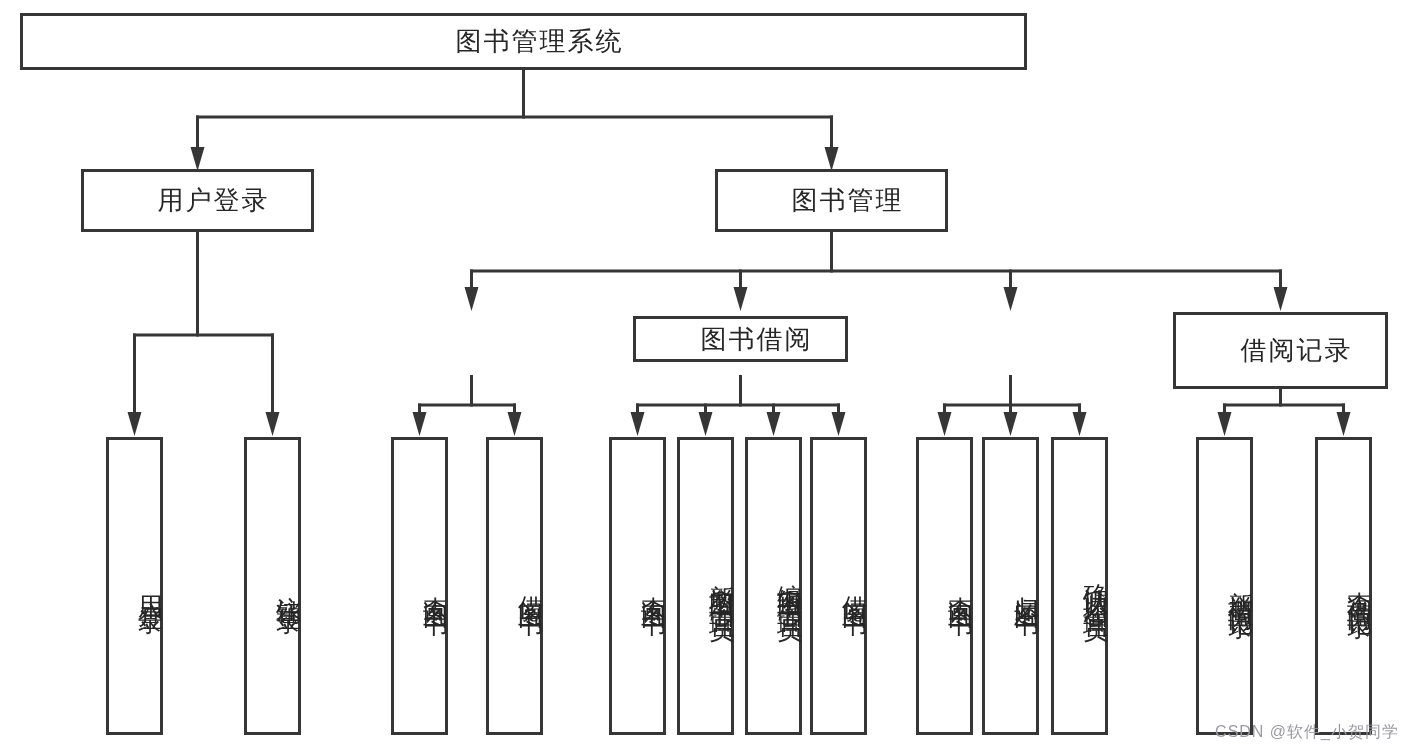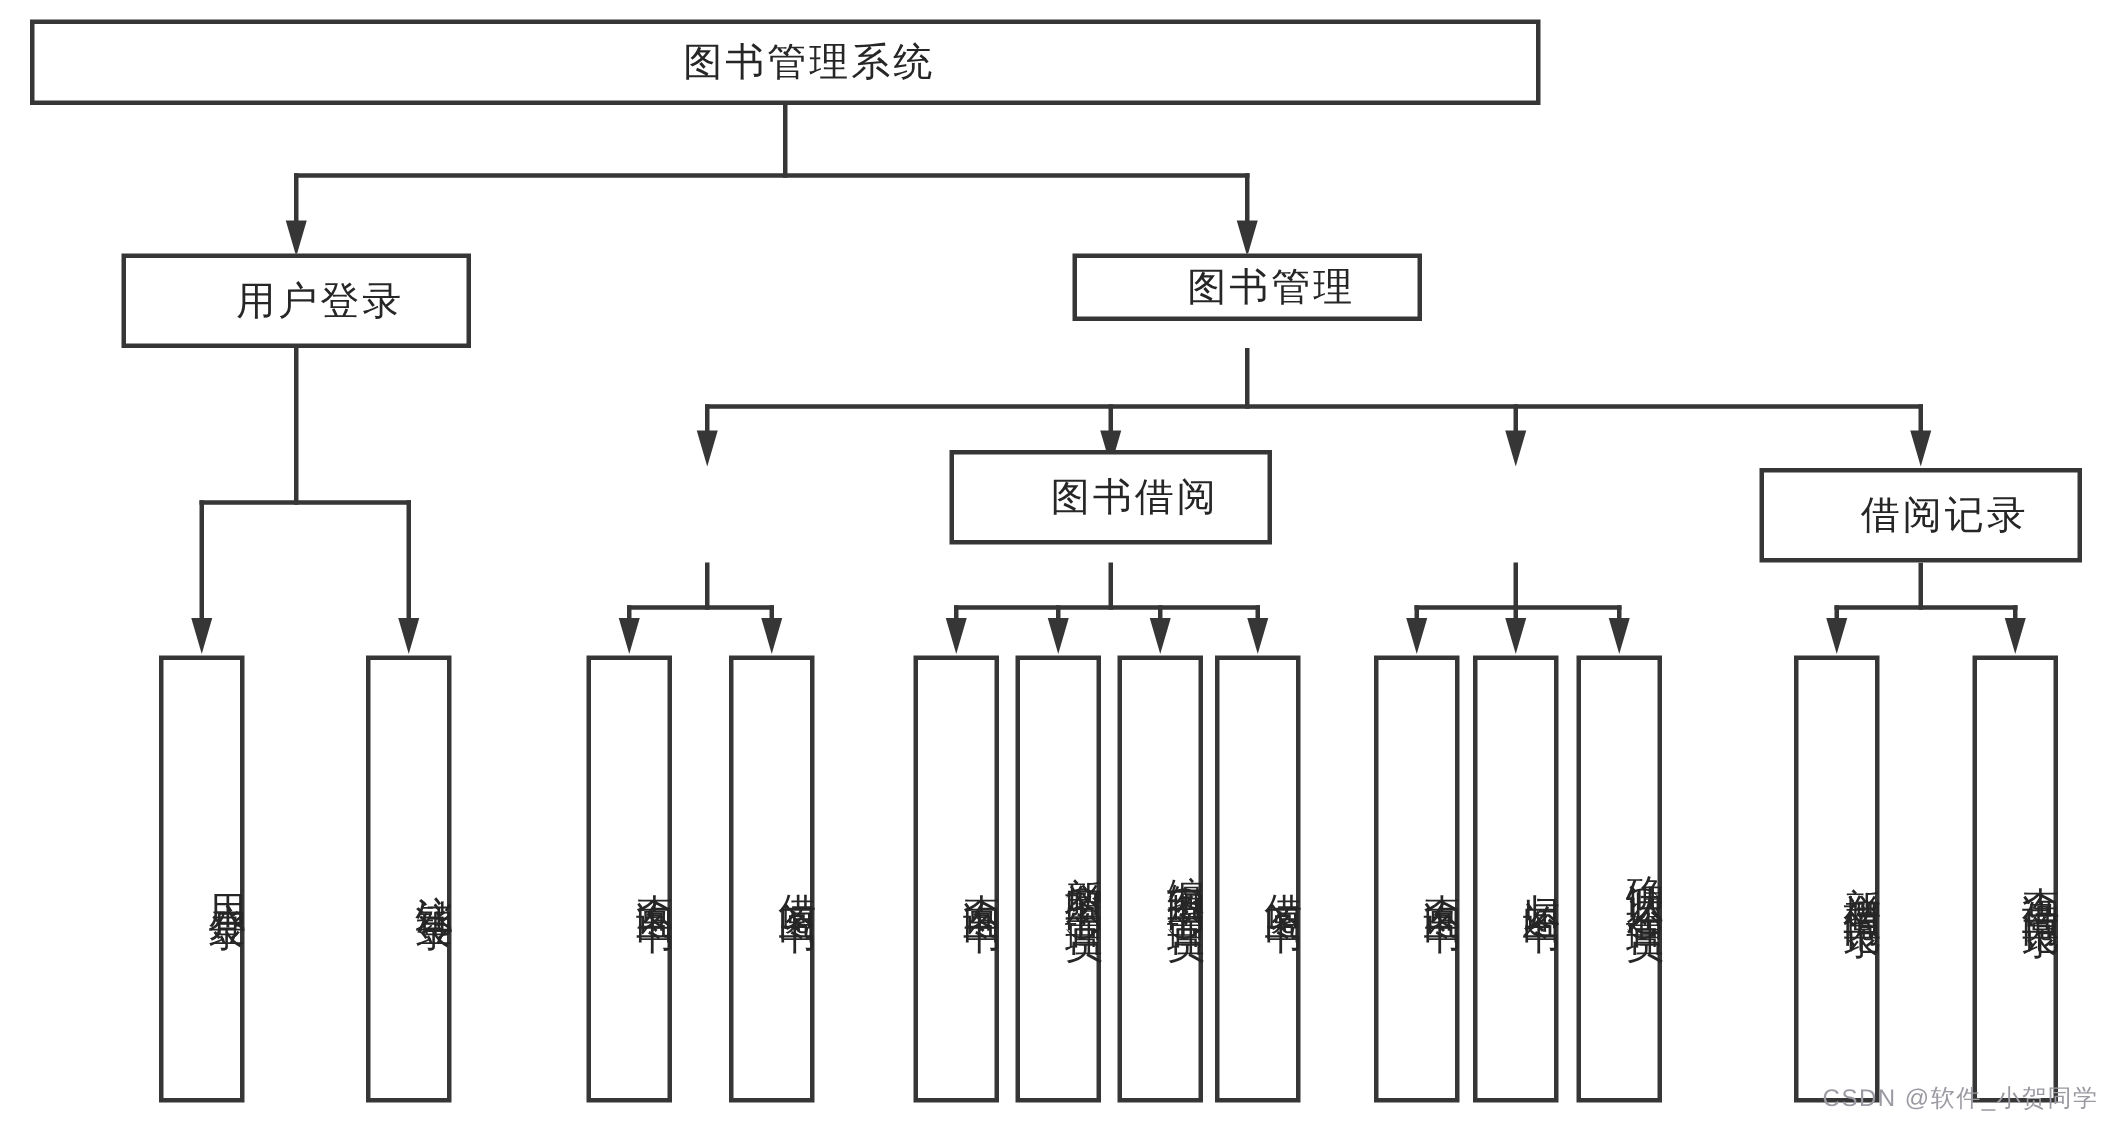--- a/index.html
+++ b/index.html
@@ -126,24 +126,24 @@
       <line x1="1224.5" y1="403.5" x2="1224.5" y2="416"></line>
       <polygon points="1217.5,412 1231.5,412 1224.5,436"></polygon>
       <line x1="1343.5" y1="403.5" x2="1343.5" y2="416"></line>
       <polygon points="1336.5,412 1350.5,412 1343.5,436"></polygon>
     </g>
   </svg>
 
   <div class="node hnode" style="left:20px; top:13px; width:1007px; height:57px">图书管理系统</div>
 
   <div class="node hnode" style="left:81px; top:169px; width:233px; height:63px">用户登录</div>
-  <div class="node hnode" style="left:715px; top:169px; width:233px; height:45px">图书管理</div>
+  <div class="node hnode" style="left:715px; top:169px; width:233px; height:63px">图书管理</div>
 
-  <div class="node hnode" style="left:633px; top:300px; width:215px; height:63px">图书借阅</div>
-  <div class="node hnode" style="left:1173px; top:312px; width:215px; height:63px">借阅记录</div>
+  <div class="node hnode" style="left:633px; top:316px; width:215px; height:46px">图书借阅</div>
+  <div class="node hnode" style="left:1173px; top:312px; width:215px; height:77px">借阅记录</div>
 
   <div class="node vnode" style="left:106px; top:437px; width:57px; height:298px">用户登录</div>
   <div class="node vnode" style="left:244px; top:437px; width:57px; height:298px">注销登录</div>
 
   <div class="node vnode" style="left:391px; top:437px; width:57px; height:298px">查询图书</div>
   <div class="node vnode" style="left:486px; top:437px; width:57px; height:298px">借阅图书</div>
 
   <div class="node vnode" style="left:609px; top:437px; width:57px; height:298px">查询图书</div>
   <div class="node vnode" style="left:677px; top:437px; width:57px; height:298px">新增图书（管理员）</div>
   <div class="node vnode" style="left:745px; top:437px; width:57px; height:298px">编辑图书（管理员）</div>

